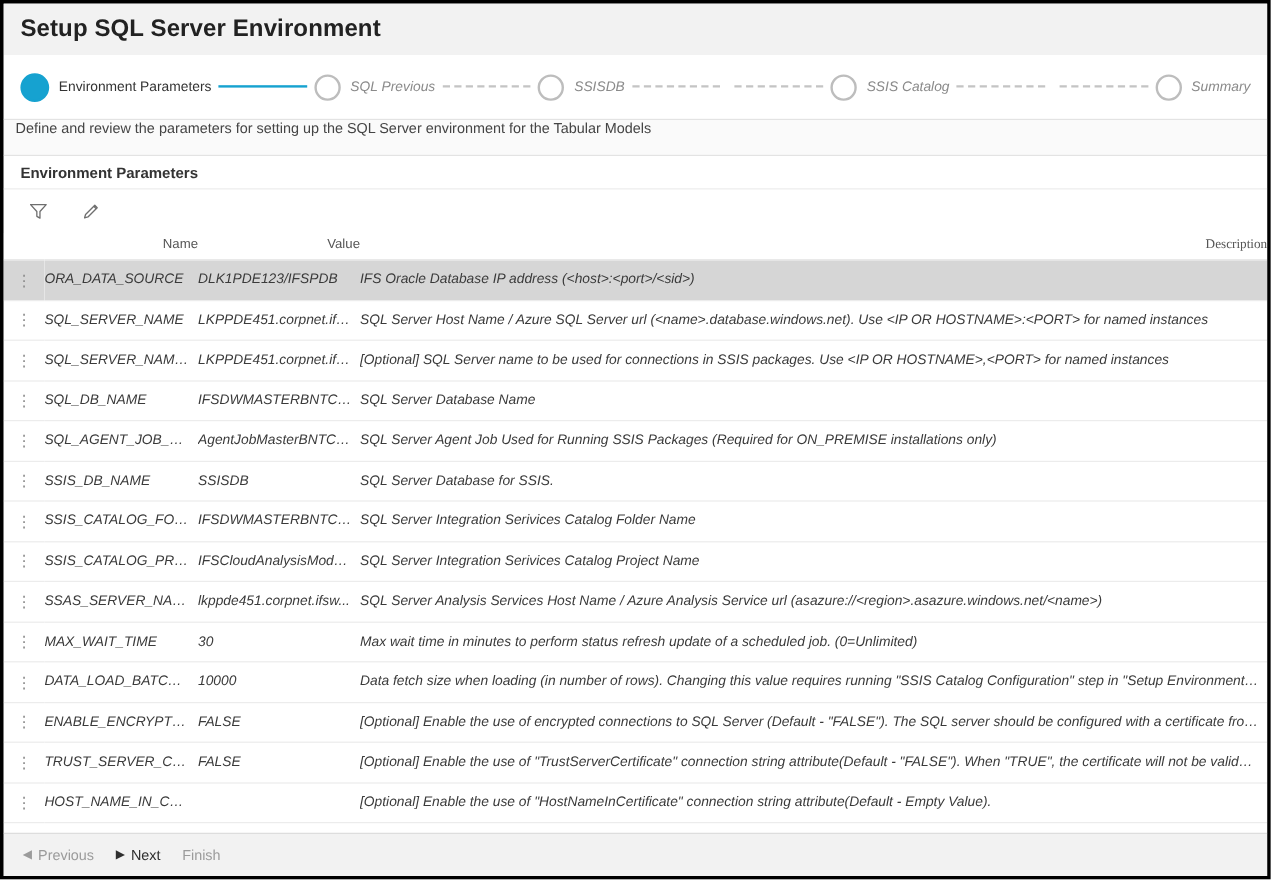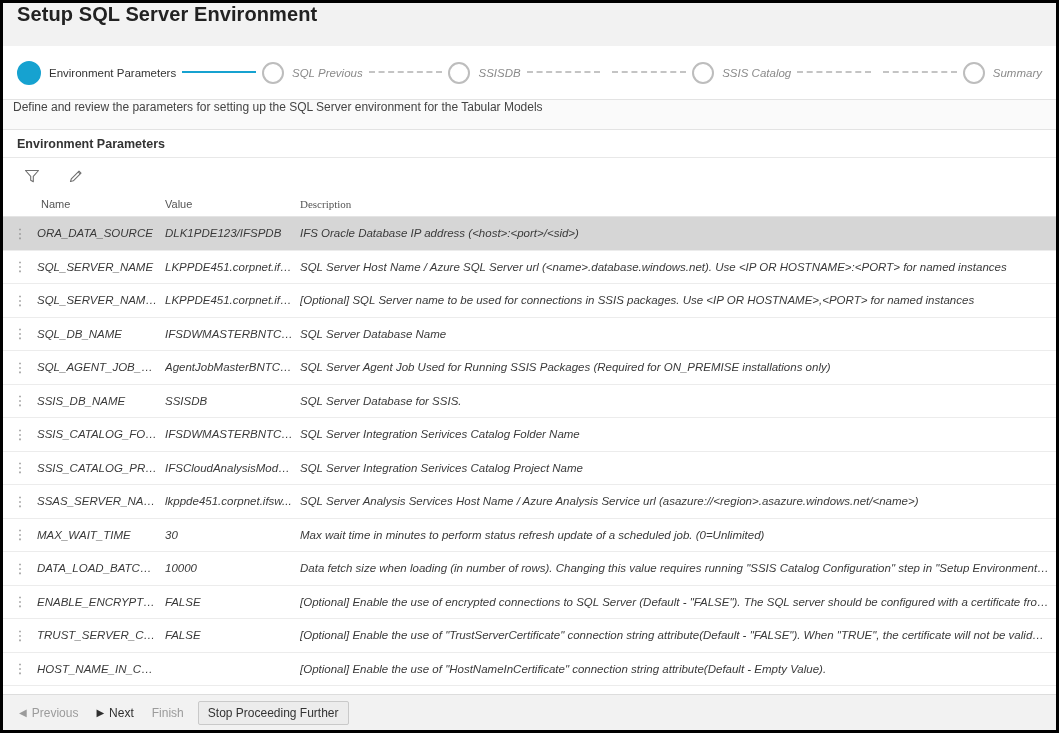--- a/index.html
+++ b/index.html
@@ -22,20 +22,21 @@
     overflow: hidden;
     display: flex;
     flex-direction: column;
   }
   
   .title-bar {
     height: 43px;
     min-height: 43px;
     background: #f2f2f2;
     display: flex;
+    align-items: center;
     padding-left: 14px;
     box-sizing: border-box;
   }
   .title-bar .title {
     font-size: 20px;
     font-weight: bold;
     color: #222222;
     letter-spacing: 0.1px;
   }
   
@@ -149,21 +150,21 @@
   }
   table.grid {
     width: 100%;
     border-collapse: collapse;
     table-layout: fixed;
   }
   table.grid th {
     font-size: 11px;
     font-weight: normal;
     color: #555555;
-    text-align: left;
+    text-align: right;
     padding: 4px 0 6px 0;
     border-bottom: 1px solid #e4e4e4;
     background: #ffffff;
   }
   table.grid td {
     font-size: 11.5px;
     color: #3a3a3a;
     padding: 0;
     height: 32.5px;
     border-bottom: 1px solid #ececec;
@@ -528,16 +529,15 @@
       <span class="arrow">◀</span>
       <span>Previous</span>
     </div>
     <div class="nav-link enabled">
       <span class="arrow">▶</span>
       <span>Next</span>
     </div>
     <div class="nav-link">
       <span>Finish</span>
     </div>
-    <button class="btn-stop">Stop Proceeding Further</button>
   </div>
 
 </div>
 
 </body></html>

